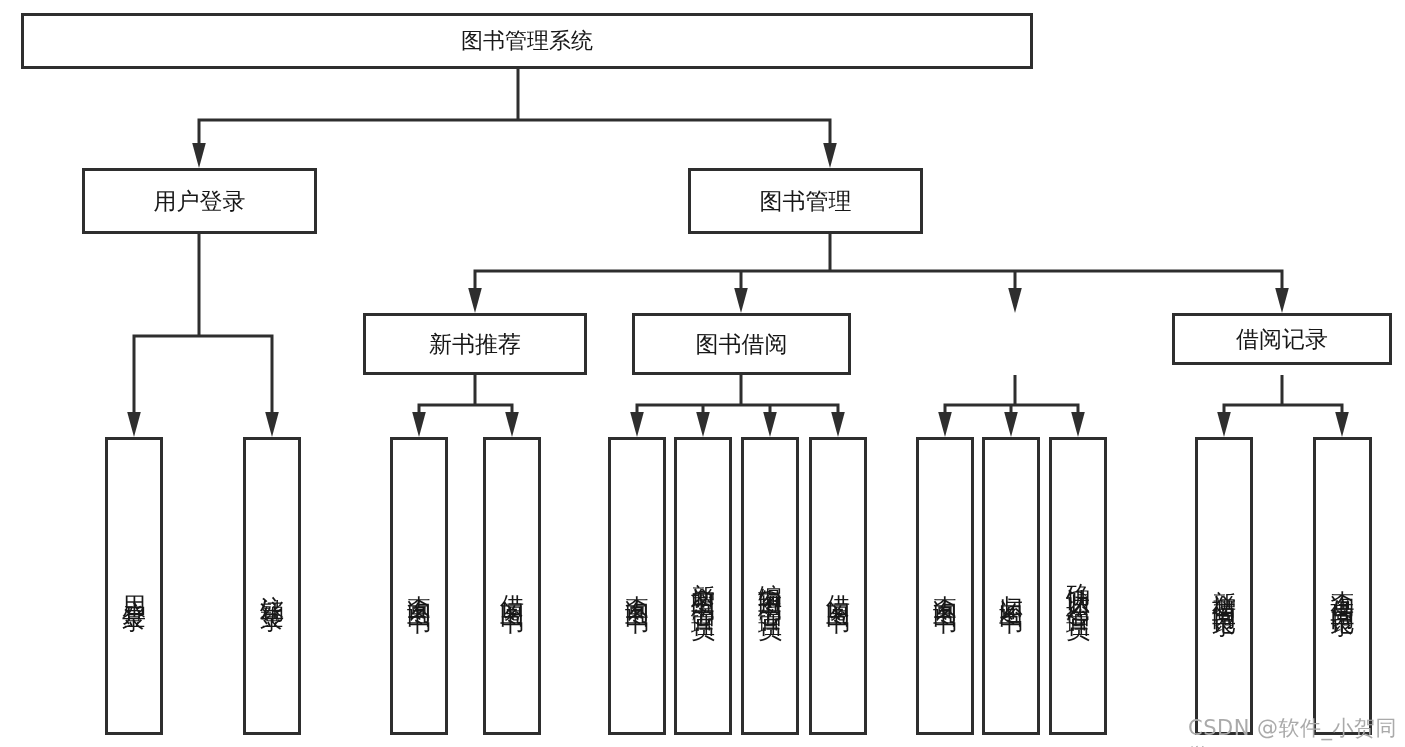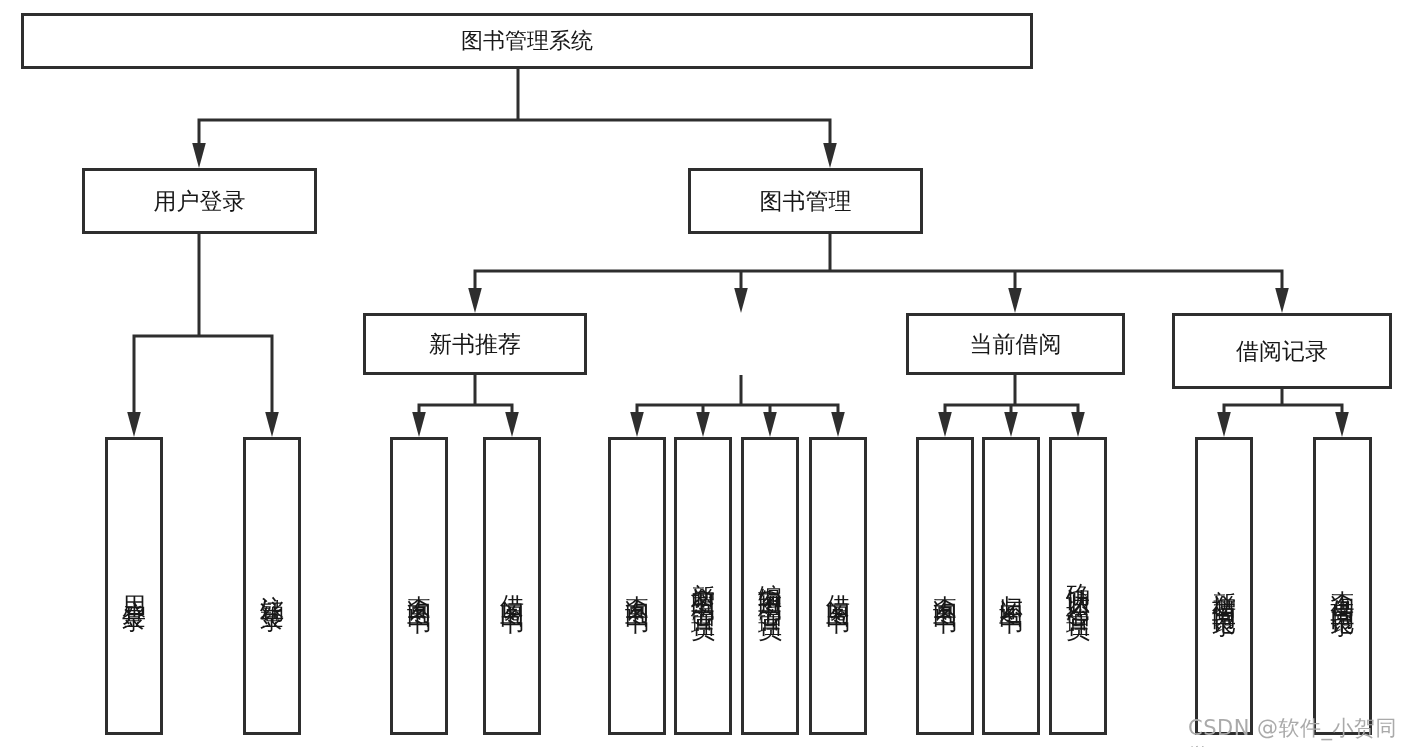--- a/index.html
+++ b/index.html
@@ -100,22 +100,22 @@
     <use href="#ah" transform="translate(1224,437)"></use>
     <use href="#ah" transform="translate(1342,437)"></use>
   </svg>
 
   <div class="node" style="left:12px; top:13px; width:1012px; height:56px; font-size:22px;margin-left:9px;">图书管理系统</div>
 
   <div class="node" style="left:82px; top:168px; width:235px; height:66px;">用户登录</div>
   <div class="node" style="left:688px; top:168px; width:235px; height:66px;">图书管理</div>
 
   <div class="node" style="left:363px; top:313px; width:224px; height:62px;font-family:Liberation Serif, serif;">新书推荐</div>
-  <div class="node" style="left:906px; top:313px; width:219px; height:62px;">当前借阅</div>
-  <div class="node" style="left:1172px; top:313px; width:220px; height:76px;">借阅记录</div>
+  <div class="node" style="left:632px; top:313px; width:219px; height:62px;">图书借阅</div>
+  <div class="node" style="left:1172px; top:313px; width:220px; height:52px;">借阅记录</div>
 
   <div class="node leaf" style="left:105px; top:437px; width:58px; height:298px;">用户登录</div>
   <div class="node leaf" style="left:243px; top:437px; width:58px; height:298px;">注销登录</div>
 
   <div class="node leaf" style="left:390px; top:437px; width:58px; height:298px;">查询图书</div>
   <div class="node leaf" style="left:483px; top:437px; width:58px; height:298px;">借阅图书</div>
 
   <div class="node leaf" style="left:608px; top:437px; width:58px; height:298px;">查询图书</div>
   <div class="node leaf" style="left:674px; top:437px; width:58px; height:298px;">新增图书（管理员）</div>
   <div class="node leaf" style="left:741px; top:437px; width:58px; height:298px;">编辑图书（管理员）</div>

